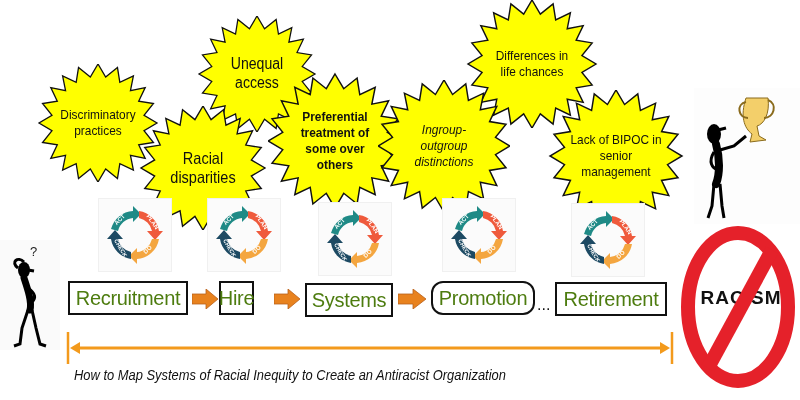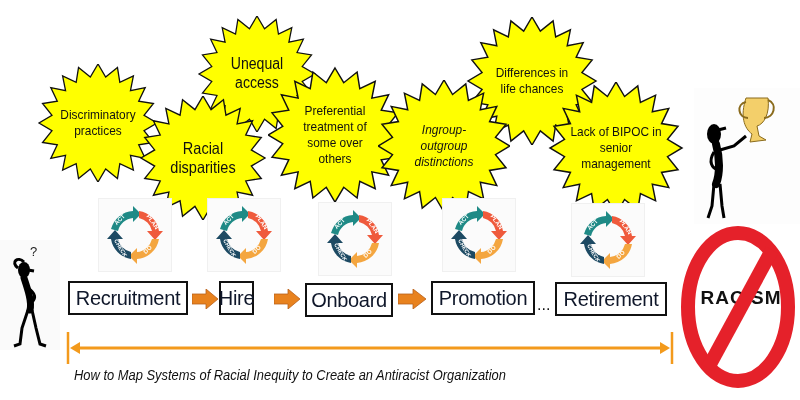--- a/index.html
+++ b/index.html
@@ -11,21 +11,21 @@
     position: absolute; left: 0; top: 0; width: 100%; height: 100%;
     display: flex; align-items: center; justify-content: center; text-align: center;
     font-family: "Liberation Sans", sans-serif; color: #111; line-height: 1.18;
     white-space: pre-line; transform: scaleX(0.88);
   }
   .pdca { position: absolute; width: 72px; height: 72px; background: #fbfbfb; border: 1px solid #f0f0f0; }
   .pdca svg { position: absolute; left: 0; top: 0; }
   .stage {
     position: absolute; height: 34px; border: 2px solid #111; background: #fff;
     display: flex; align-items: center; justify-content: center;
-    font-family: "Liberation Sans", sans-serif; font-size: 20px; color: #0f172a; box-sizing: border-box;
+    font-family: "Liberation Sans", sans-serif; font-size: 20px; color: #4d7c0f; box-sizing: border-box;
     letter-spacing: -0.3px;
   }
   .arrow { position: absolute; }
   .ellipsis { position: absolute; font-family: "Liberation Sans", sans-serif; font-size: 16px; color: #111; }
   .caption {
     position: absolute; left: 74px; top: 366px;
     font-family: "Liberation Sans", sans-serif; font-style: italic; font-size: 15px; color: #111;
     transform: scaleX(0.86); transform-origin: left center; white-space: nowrap;
   }
   .fig { position: absolute; }
@@ -54,56 +54,56 @@
 </div>
 
 <div class="burst" style="left:194px;top:16px;width:126px;height:116px;">
   <svg width="126" height="116">
       <use href="#star" width="126" height="116"></use>
     </svg>
   <div class="label" style="font-size:16px">Unequal
 access</div>
 </div>
 
-<div class="burst" style="left:268px;top:60px;width:134px;height:150px;">
+<div class="burst" style="left:268px;top:66px;width:134px;height:150px;font-weight:bold;">
   <svg width="134" height="150">
       <use href="#star" width="134" height="150"></use>
     </svg>
   <div class="label" style="font-size:13.5px">Preferential
 treatment of
 some over
 others</div>
 </div>
 
-<div class="burst" style="left:130px;top:96px;width:146px;height:124px;">
+<div class="burst" style="left:130px;top:106px;width:146px;height:124px;">
   <svg width="146" height="124">
       <use href="#star" width="146" height="124"></use>
     </svg>
   <div class="label" style="font-size:16.5px">Racial
 disparities</div>
 </div>
 
-<div class="burst" style="left:452px;top:17px;width:160px;height:128px;">
+<div class="burst" style="left:452px;top:0px;width:160px;height:128px;">
   <svg width="160" height="128">
       <use href="#star" width="160" height="128"></use>
     </svg>
   <div class="label" style="font-size:13.5px">Differences in
 life chances</div>
 </div>
 
 <div class="burst" style="left:378px;top:80px;width:132px;height:132px;font-style:italic;">
   <svg width="132" height="132">
       <use href="#star" width="132" height="132"></use>
     </svg>
   <div class="label" style="font-size:13.5px">Ingroup-
 outgroup
 distinctions</div>
 </div>
 
-<div class="burst" style="left:528px;top:82px;width:176px;height:132px;">
+<div class="burst" style="left:528px;top:90px;width:176px;height:132px;">
   <svg width="176" height="132">
       <use href="#star" width="176" height="132"></use>
     </svg>
   <div class="label" style="font-size:13.5px">Lack of BIPOC in
 senior
 management</div>
 </div>
 
 <svg width="0" height="0" style="position:absolute">
   <defs>
@@ -145,22 +145,22 @@
     </svg>
 </div>
 <div class="pdca" style="left:571px;top:203px;">
   <svg width="72" height="72">
       <use href="#pdca"></use>
     </svg>
 </div>
 
 <div class="stage" style="left:68px;top:281px;width:120px;">Recruitment</div>
 <div class="stage" style="left:219px;top:281px;width:35px;">Hire</div>
-<div class="stage" style="left:305px;top:283px;width:88px;">Onboard</div>
-<div class="stage" style="left:431px;top:281px;width:104px;">Promotion</div>
+<div class="stage" style="left:305px;top:283px;width:88px;">Systems</div>
+<div class="stage" style="left:431px;top:281px;width:104px;border-radius:12px;">Promotion</div>
 <div class="stage" style="left:555px;top:282px;width:112px;">Retirement</div>
 
 <svg class="arrow" style="left:192px;top:289px;" width="26" height="20">
   <polygon points="0,5 14,5 14,0 26,10 14,20 14,15 0,15" fill="#e8821e" stroke="#b8601a" stroke-width="0.8"></polygon>
 </svg>
 <svg class="arrow" style="left:274px;top:289px;" width="26" height="20">
   <polygon points="0,5 14,5 14,0 26,10 14,20 14,15 0,15" fill="#e8821e" stroke="#b8601a" stroke-width="0.8"></polygon>
 </svg>
 <svg class="arrow" style="left:398px;top:289px;" width="28" height="20">
   <polygon points="0,5 15,5 15,0 28,10 15,20 15,15 0,15" fill="#e8821e" stroke="#b8601a" stroke-width="0.8"></polygon>

